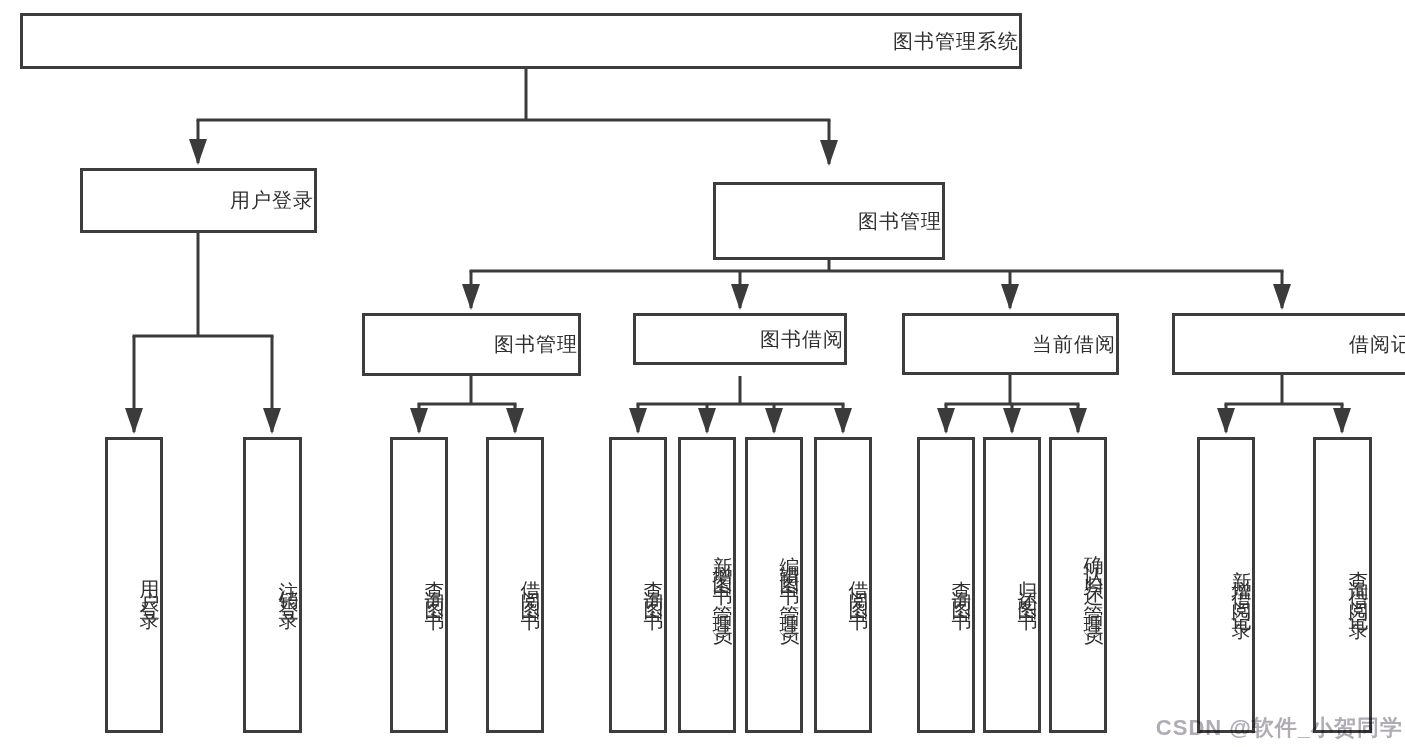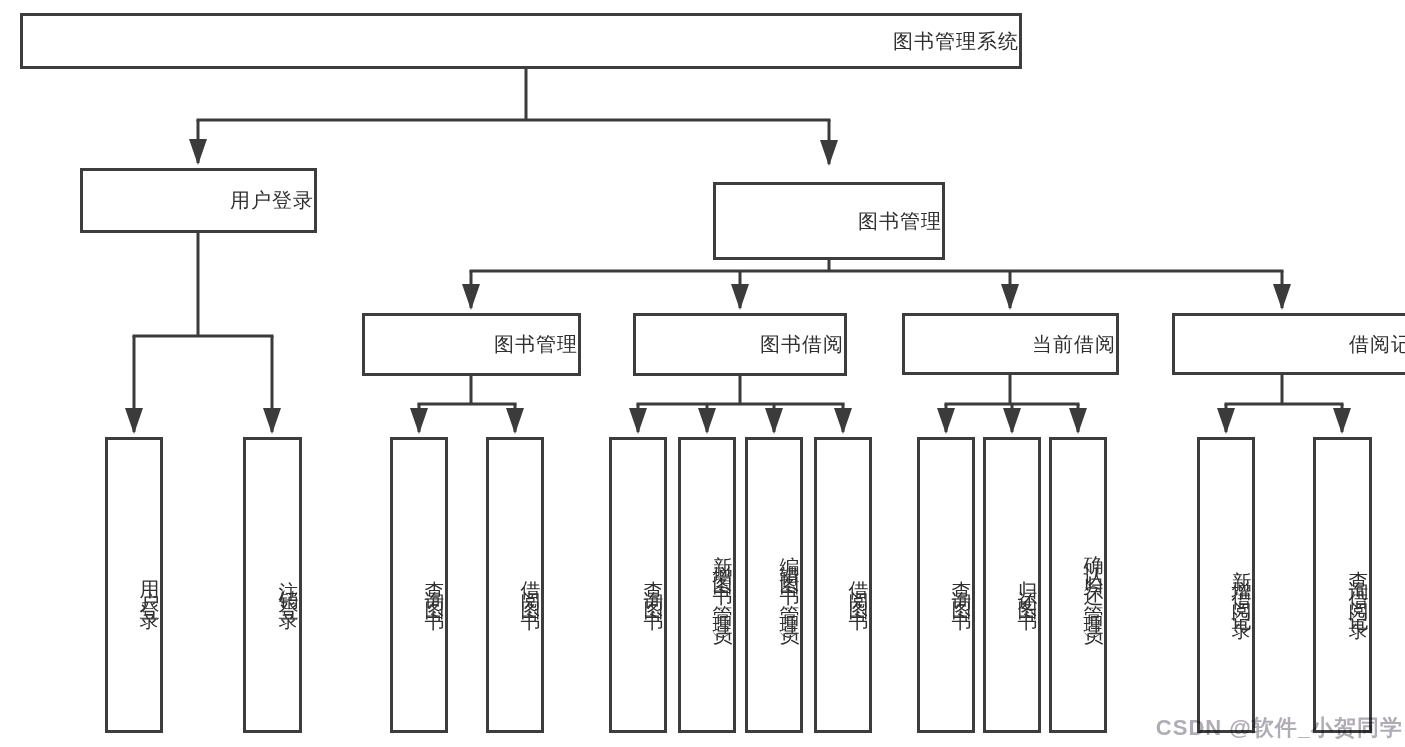--- a/index.html
+++ b/index.html
@@ -126,21 +126,21 @@
   <div class="node" style="left:80px; top:168px; width:237px; height:65px;">
     <span>用户登录</span>
   </div>
   <div class="node" style="left:713px; top:182px; width:232px; height:78px;">
     <span>图书管理</span>
   </div>
 
   <div class="node" style="left:362px; top:313px; width:219px; height:63px;">
     <span>图书管理</span>
   </div>
-  <div class="node" style="left:633px; top:313px; width:214px; height:63px;">
+  <div class="node" style="left:633px; top:313px; width:214px; height:52px;">
     <span>图书借阅</span>
   </div>
   <div class="node" style="left:902px; top:313px; width:217px; height:62px;">
     <span>当前借阅</span>
   </div>
   <div class="node" style="left:1172px; top:313px; width:264px; height:62px;">
     <span>借阅记录</span>
   </div>
 
   <div class="node leaf" style="left:105px; top:437px; width:58px; height:296px;">

